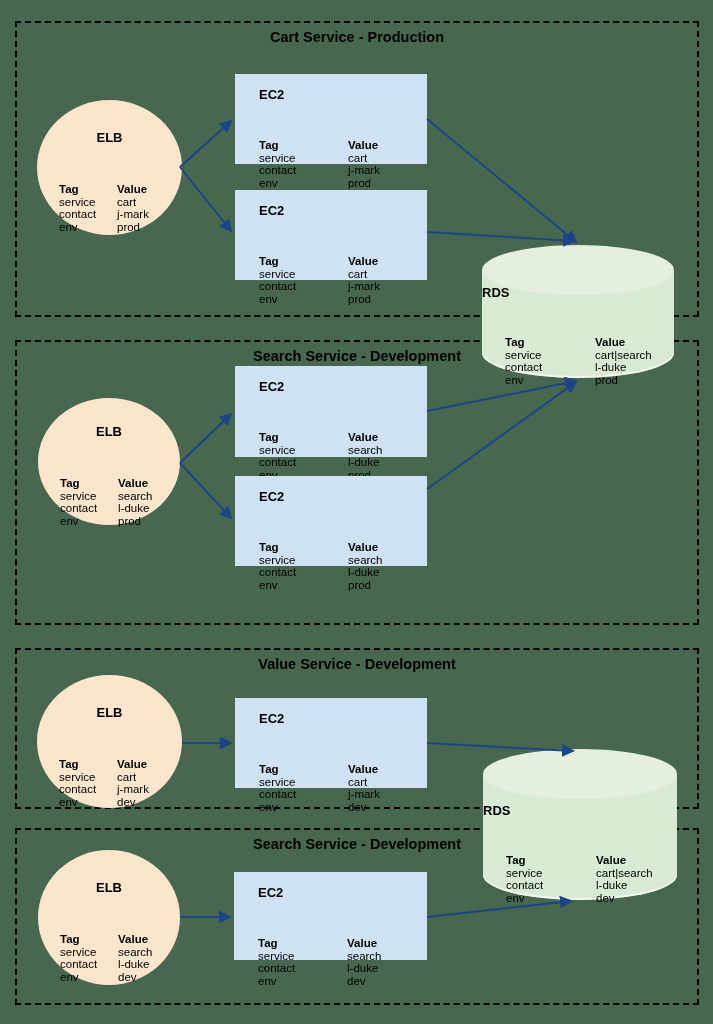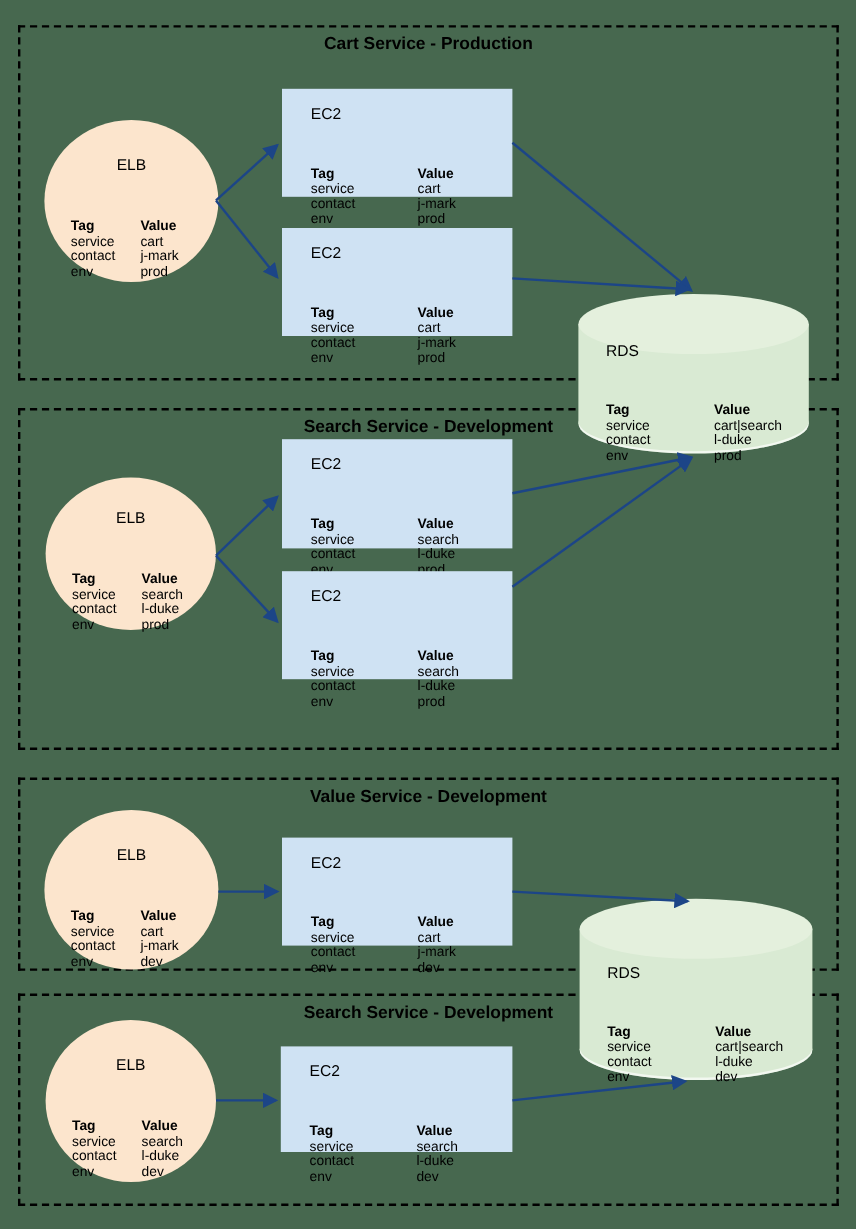--- a/index.html
+++ b/index.html
@@ -21,21 +21,21 @@
   }
   .section-title{
     text-align:center;
     font-weight:bold;
     font-size:14.5px;
     margin-top:6px;
   }
 
   
   .node{position:absolute;box-sizing:border-box;}
-  .node-title{font-weight:normal;font-size:13px;}
+  .node-title{font-weight:bold;font-size:13px;}
   .tagtable{display:flex;font-size:11.5px;line-height:12.6px;}
   .tagtable .hdr{font-weight:bold;}
   .col{white-space:nowrap;margin-top:28px;}
 
   
   .elb{
     background:var(--elb-fill,#fce5cd);
     border-radius:50%;
   }
   .elb .node-title{text-align:center;margin-top:30px;}
@@ -48,21 +48,21 @@
   .ec2 .tagtable{margin-top:9px;margin-left:24px;}
   .ec2 .tagcol{width:89px;}
 
   
   .rds{background:transparent;}
   .cyl-top,.cyl-mid,.cyl-bottom{position:absolute;left:0;right:0;}
   .cyl-top{top:0;height:50px;border-radius:50%;background:var(--rds-top-fill,#e4f0dd);}
   .cyl-mid{top:25px;bottom:25px;background:var(--rds-fill,#d9ead3);}
   .cyl-bottom{bottom:0;height:50px;border-radius:50%;background:var(--rds-fill,#d9ead3);box-shadow:inset 0 -2px 0 rgba(255,255,255,.65);}
   .rds-content{position:absolute;left:0;top:0;right:0;}
-  .rds .node-title{margin-left:23px;}
+  .rds .node-title{}
   .rds .tagtable{margin-top:8px;margin-left:23px;}
   .rds .tagcol{width:90px;}
   .rds-prod .node-title{margin-top:40px;}
   .rds-dev .node-title{margin-top:54px;}
 
   
   svg.overlay{position:absolute;left:0;top:0;pointer-events:none;}
   .edge{stroke:var(--connector,#1c4587);stroke-width:2;fill:none;}
   .arrowhead{fill:var(--connector,#1c4587);}
 </style>

